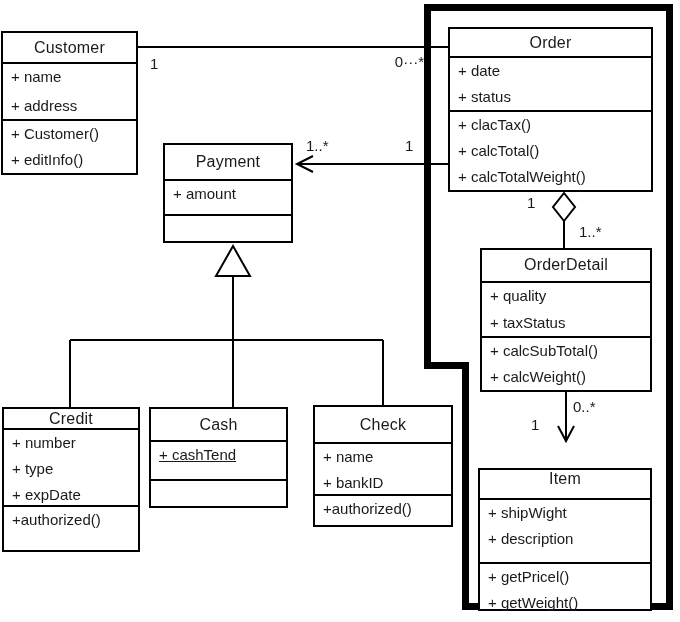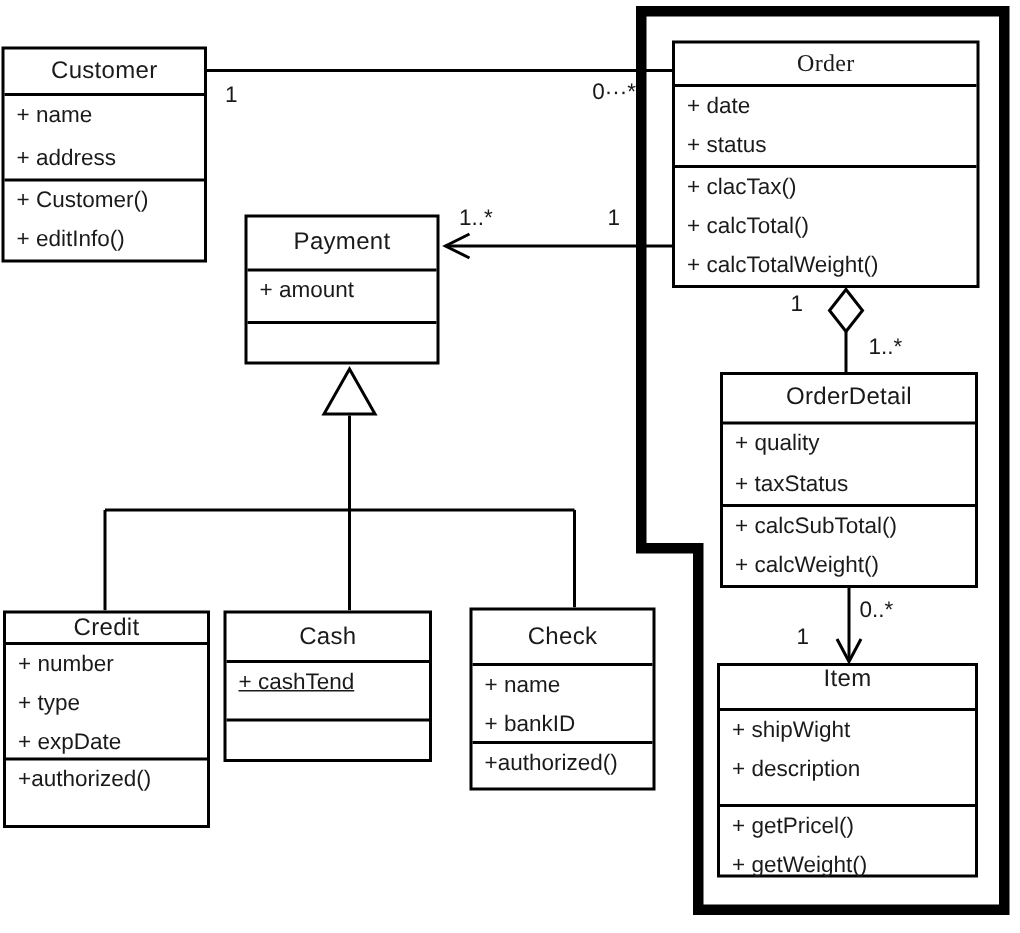--- a/index.html
+++ b/index.html
@@ -90,21 +90,21 @@
       <div class="uml-member">+ name</div>
       <div class="uml-member">+ address</div>
     </div>
     <div class="uml-compartment grow">
       <div class="uml-member">+ Customer()</div>
       <div class="uml-member">+ editInfo()</div>
     </div>
   </div>
 
   <div class="uml-class" style="left:448px; top:27px; width:205px; height:165px;">
-    <div class="uml-title" style="height:33px;font-family:Liberation Serif, serif;">Order</div>
+    <div class="uml-title" style="height:33px;">Order</div>
     <div class="uml-compartment" style="height:55px;">
       <div class="uml-member">+ date</div>
       <div class="uml-member">+ status</div>
     </div>
     <div class="uml-compartment grow">
       <div class="uml-member">+ clacTax()</div>
       <div class="uml-member">+ calcTotal()</div>
       <div class="uml-member">+ calcTotalWeight()</div>
     </div>
   </div>
@@ -122,21 +122,21 @@
     <div class="uml-compartment" style="height:57px;">
       <div class="uml-member">+ quality</div>
       <div class="uml-member">+ taxStatus</div>
     </div>
     <div class="uml-compartment grow">
       <div class="uml-member">+ calcSubTotal()</div>
       <div class="uml-member">+ calcWeight()</div>
     </div>
   </div>
 
-  <div class="uml-class" style="left:478px; top:442px; width:174px; height:143px;gap:10px;">
+  <div class="uml-class" style="left:478px; top:468px; width:174px; height:143px;gap:10px;">
     <div class="uml-title" style="height:31px;">Item</div>
     <div class="uml-compartment" style="height:57px;">
       <div class="uml-member">+ shipWight</div>
       <div class="uml-member">+ description</div>
     </div>
     <div class="uml-compartment grow">
       <div class="uml-member">+ getPricel()</div>
       <div class="uml-member">+ getWeight()</div>
     </div>
   </div>
@@ -154,21 +154,21 @@
   </div>
 
   <div class="uml-class" style="left:149px; top:407px; width:139px; height:101px;">
     <div class="uml-title" style="height:31px;">Cash</div>
     <div class="uml-compartment" style="height:39px;text-decoration:underline;">
       <div class="uml-member">+ cashTend</div>
     </div>
     <div class="uml-compartment grow"></div>
   </div>
 
-  <div class="uml-class" style="left:313px; top:405px; width:124px; height:122px;">
+  <div class="uml-class" style="left:313px; top:405px; width:140px; height:122px;">
     <div class="uml-title" style="height:35px;">Check</div>
     <div class="uml-compartment" style="height:52px;">
       <div class="uml-member">+ name</div>
       <div class="uml-member">+ bankID</div>
     </div>
     <div class="uml-compartment grow">
       <div class="uml-member">+authorized()</div>
     </div>
   </div>
 

